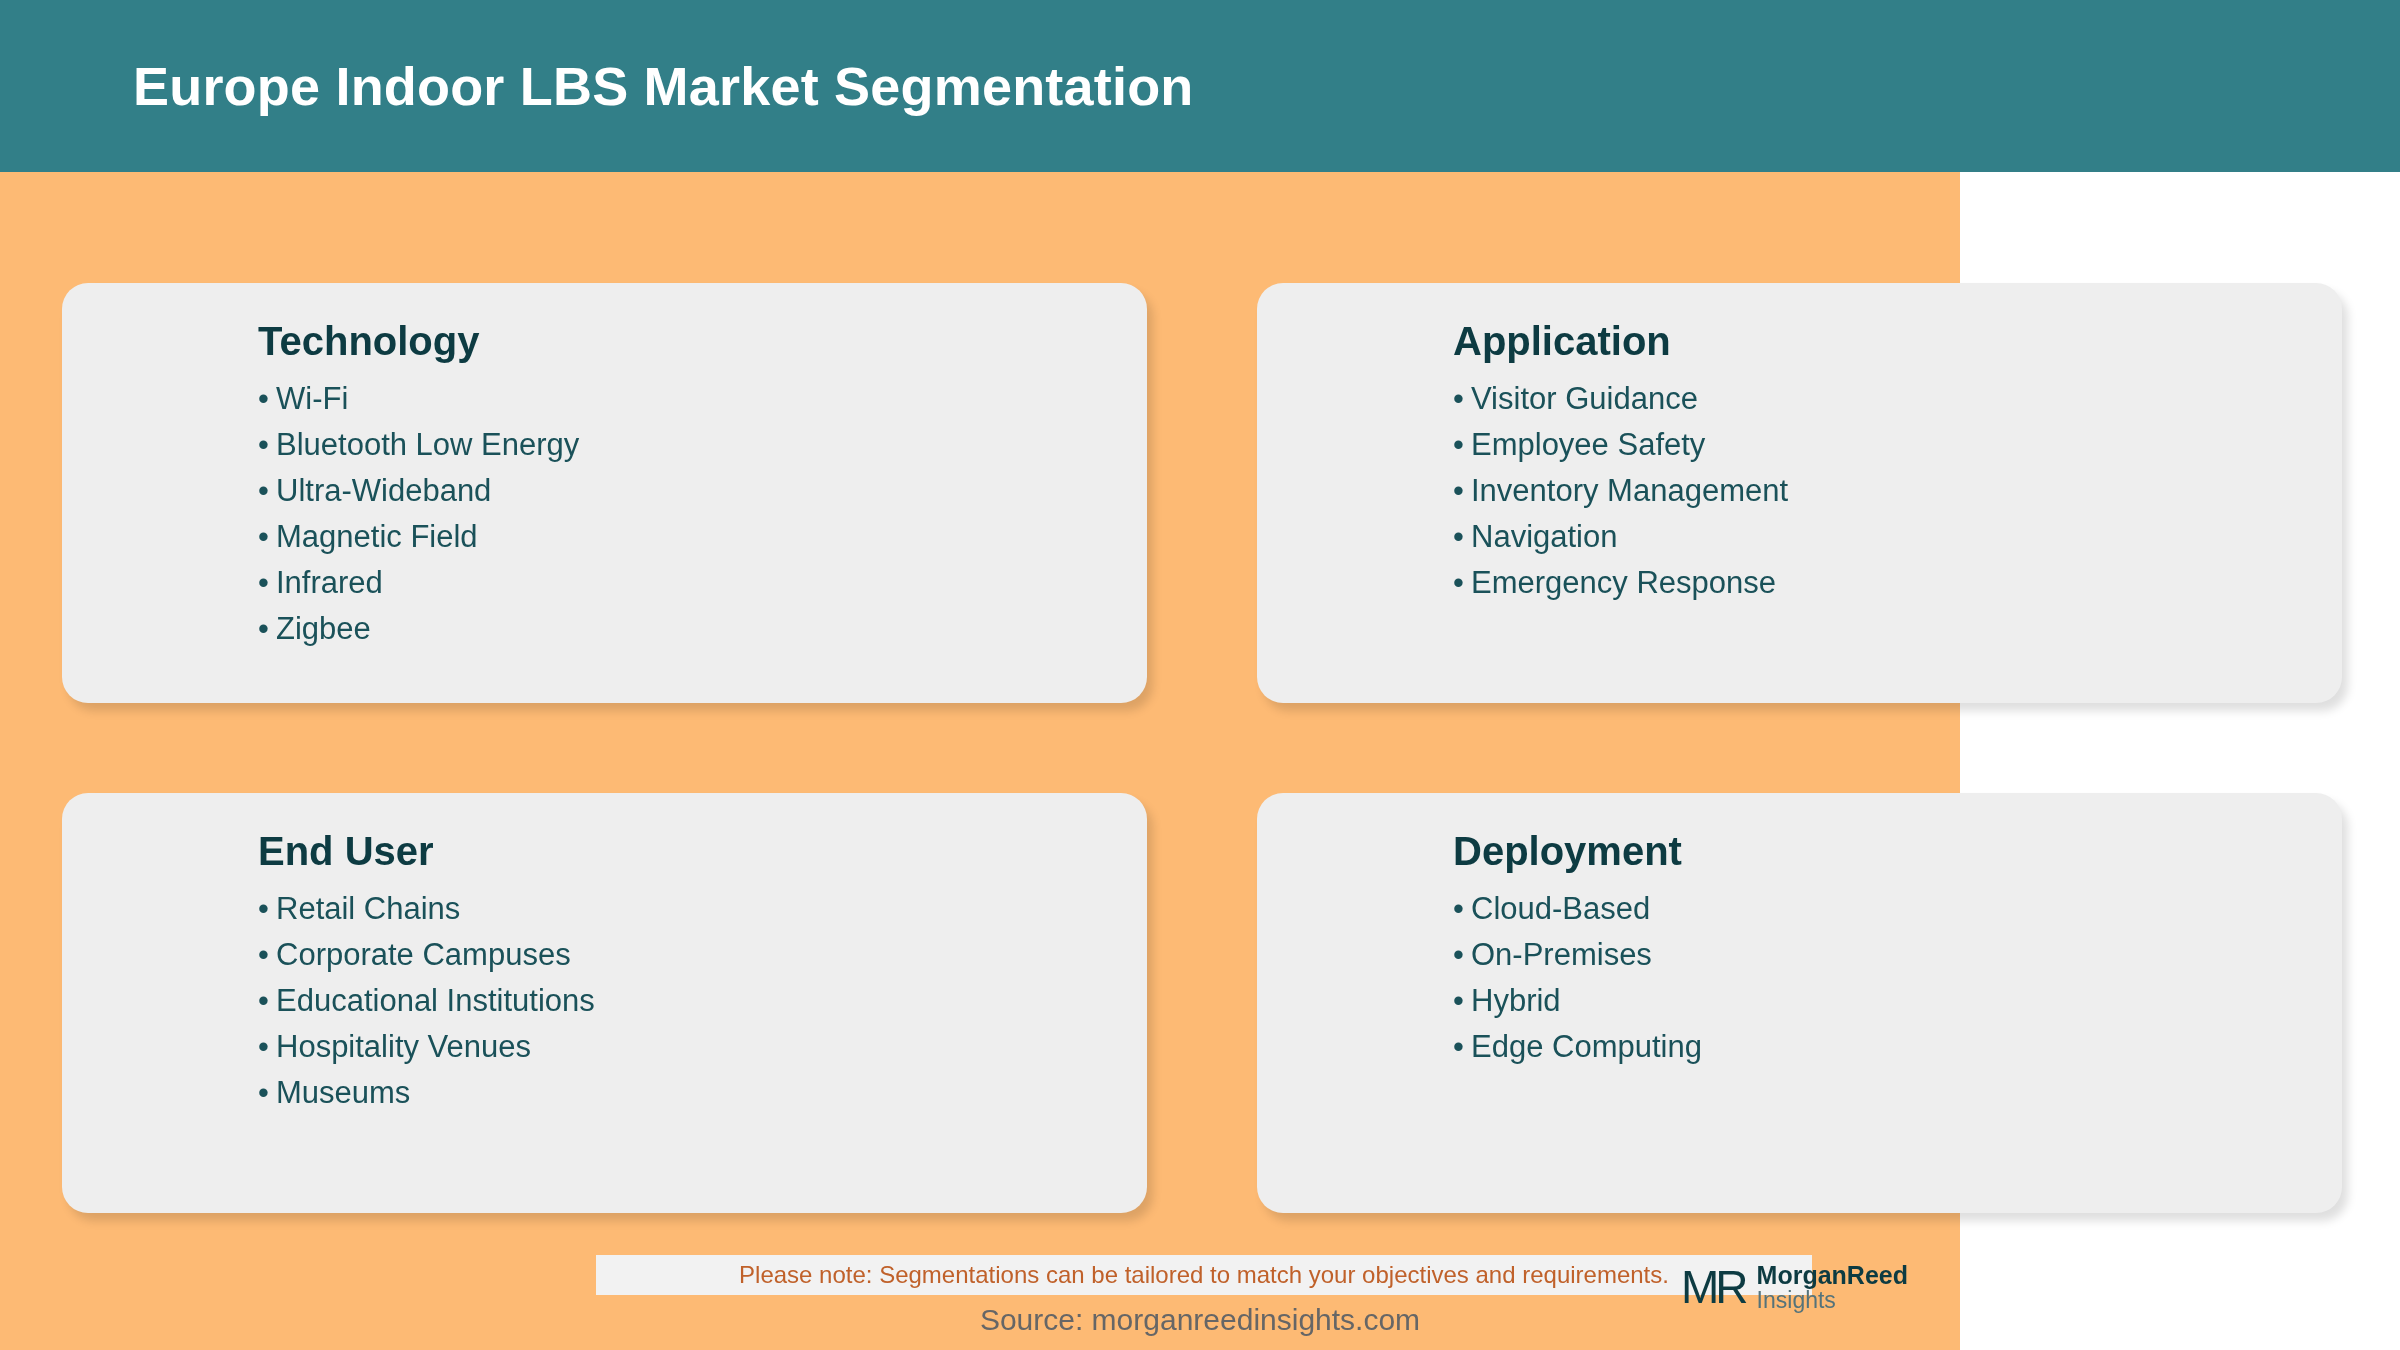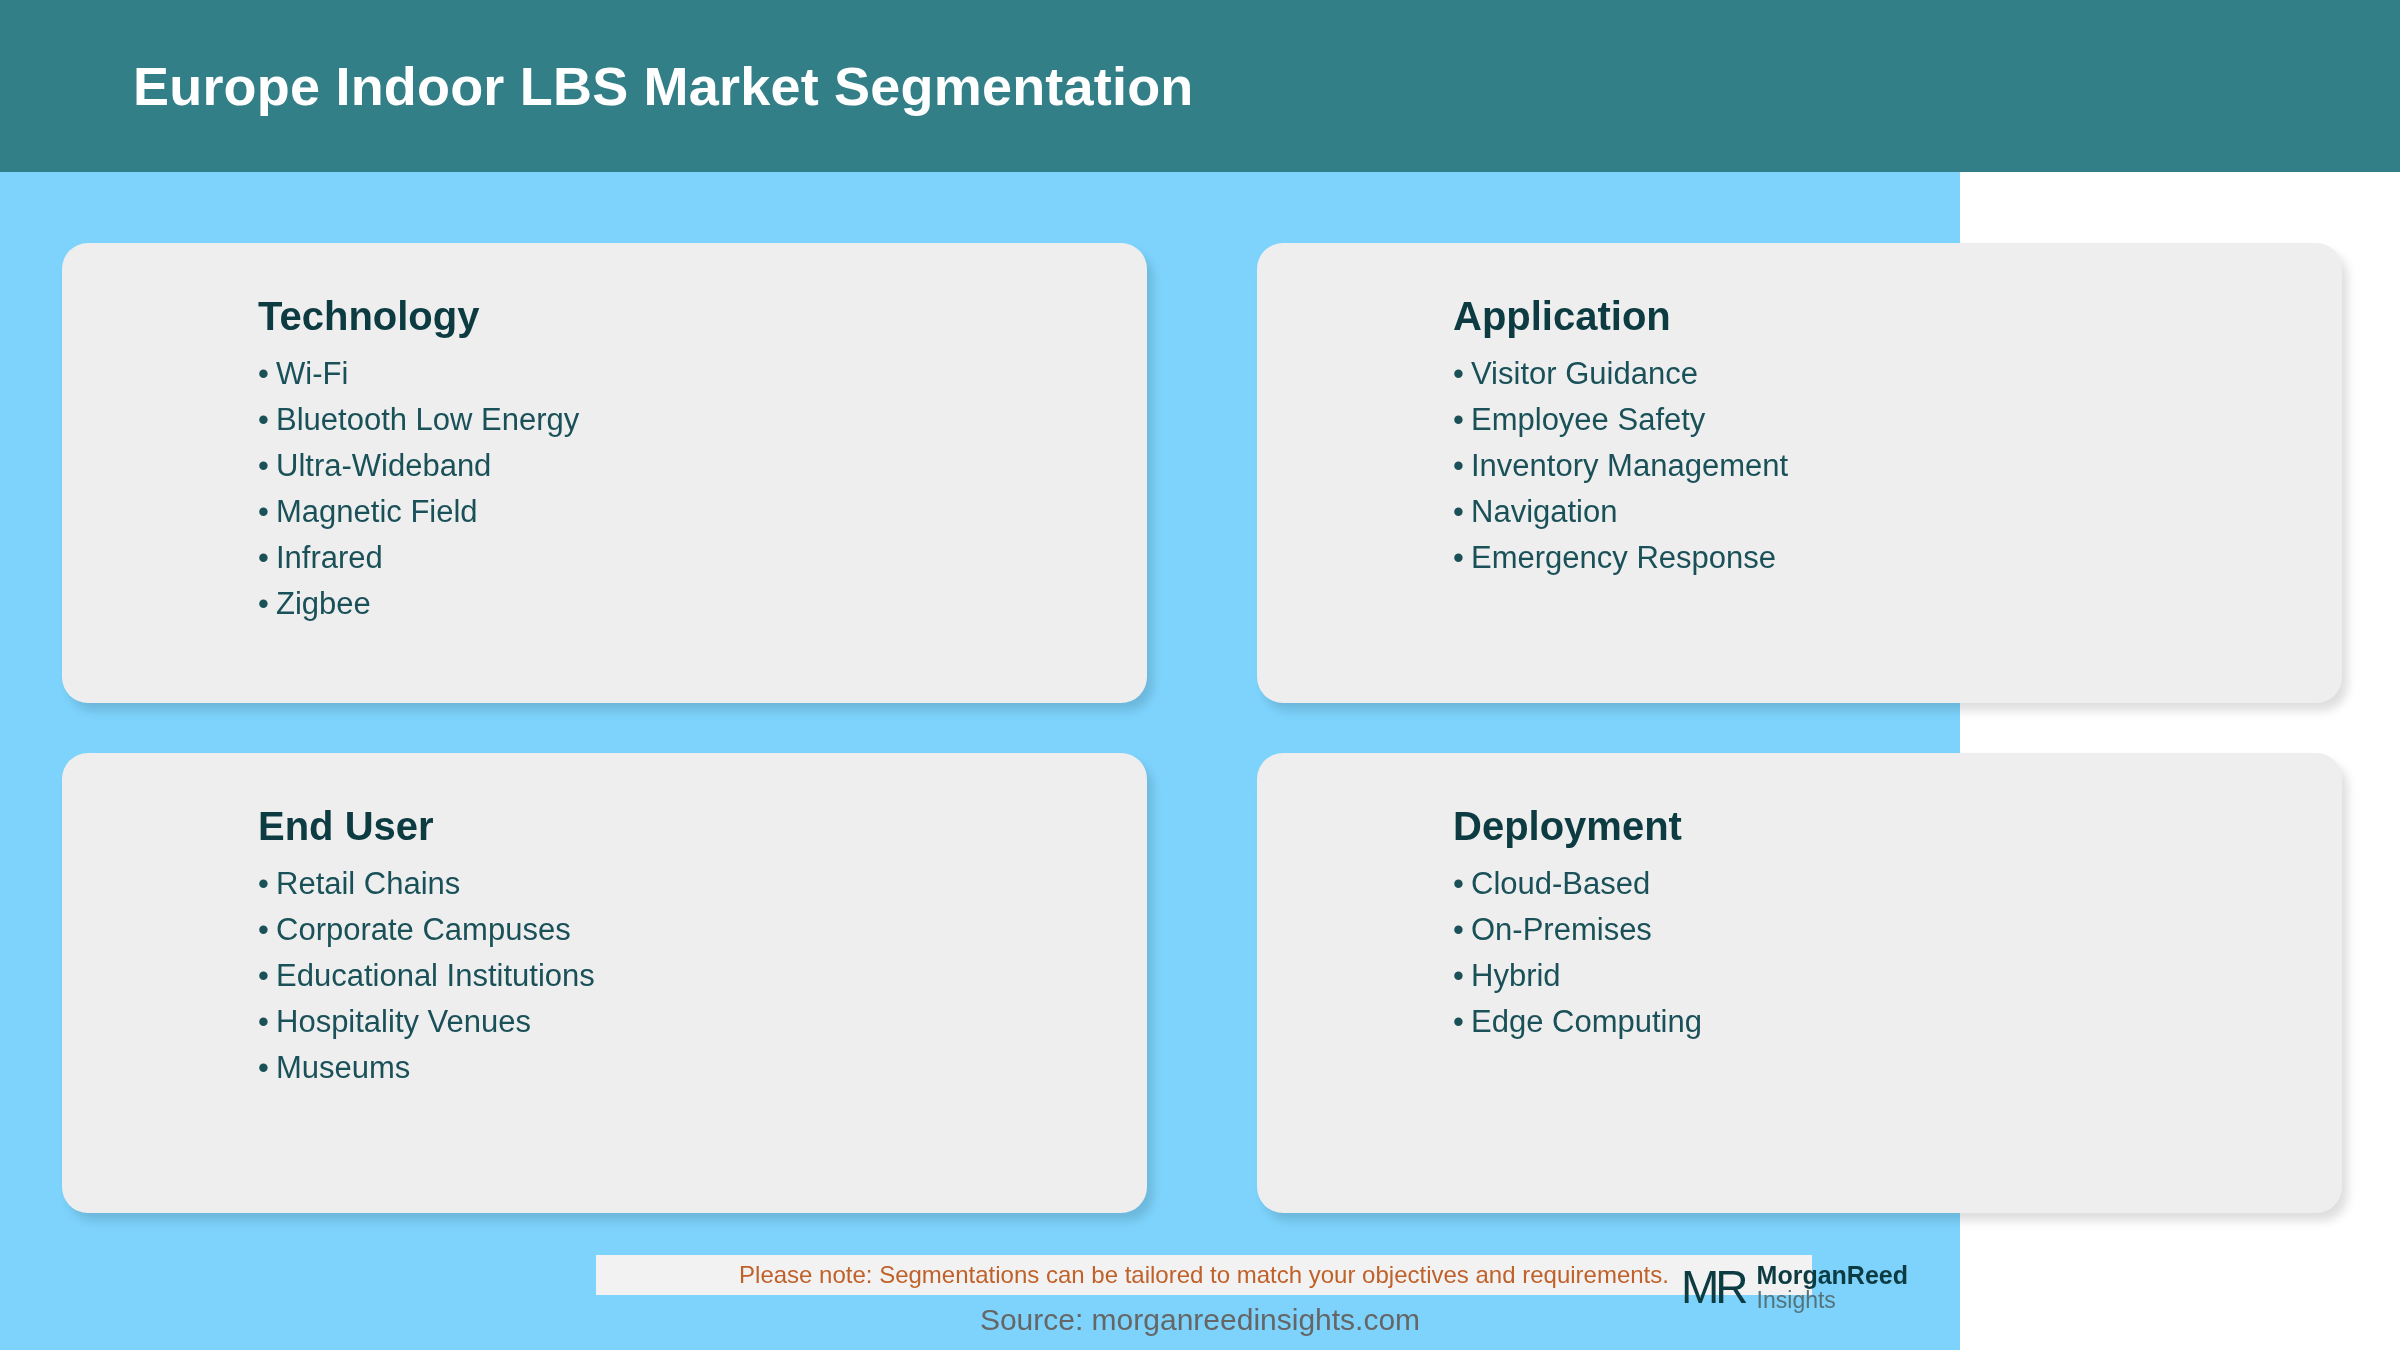--- a/index.html
+++ b/index.html
@@ -7,21 +7,21 @@
     width: 2400px;
     height: 1350px;
     background: #ffffff;
     font-family: "Liberation Sans", sans-serif;
     overflow: hidden;
   }
   .slide {
     position: relative;
     width: 1960px;
     height: 1350px;
-    background: #7dd3fc;
+    background: #fdba74;
   }
   
   .header {
     position: absolute;
     left: 0; top: 0;
     width: 2400px;
     height: 172px;
     background: #327f88;
     display: flex;
     align-items: center;
@@ -43,22 +43,23 @@
     display: grid;
     grid-template-columns: 1085px 1085px;
     grid-template-rows: 460px 460px;
     column-gap: 110px;
     row-gap: 50px;
   }
   .card {
     background: #eeeeee;
     border-radius: 26px;
     box-shadow: 6px 8px 10px rgba(0,0,0,0.13);
-    padding: 51px 60px 40px 196px;
+    padding: 36px 60px 40px 196px;
     position: relative;
+    margin-top: 40px;
   }
   .card-title {
     color: #0d3b42;
     font-size: 40px;
     font-weight: bold;
     margin-bottom: 12px;
   }
   .card-list {
     list-style: none;
   }

